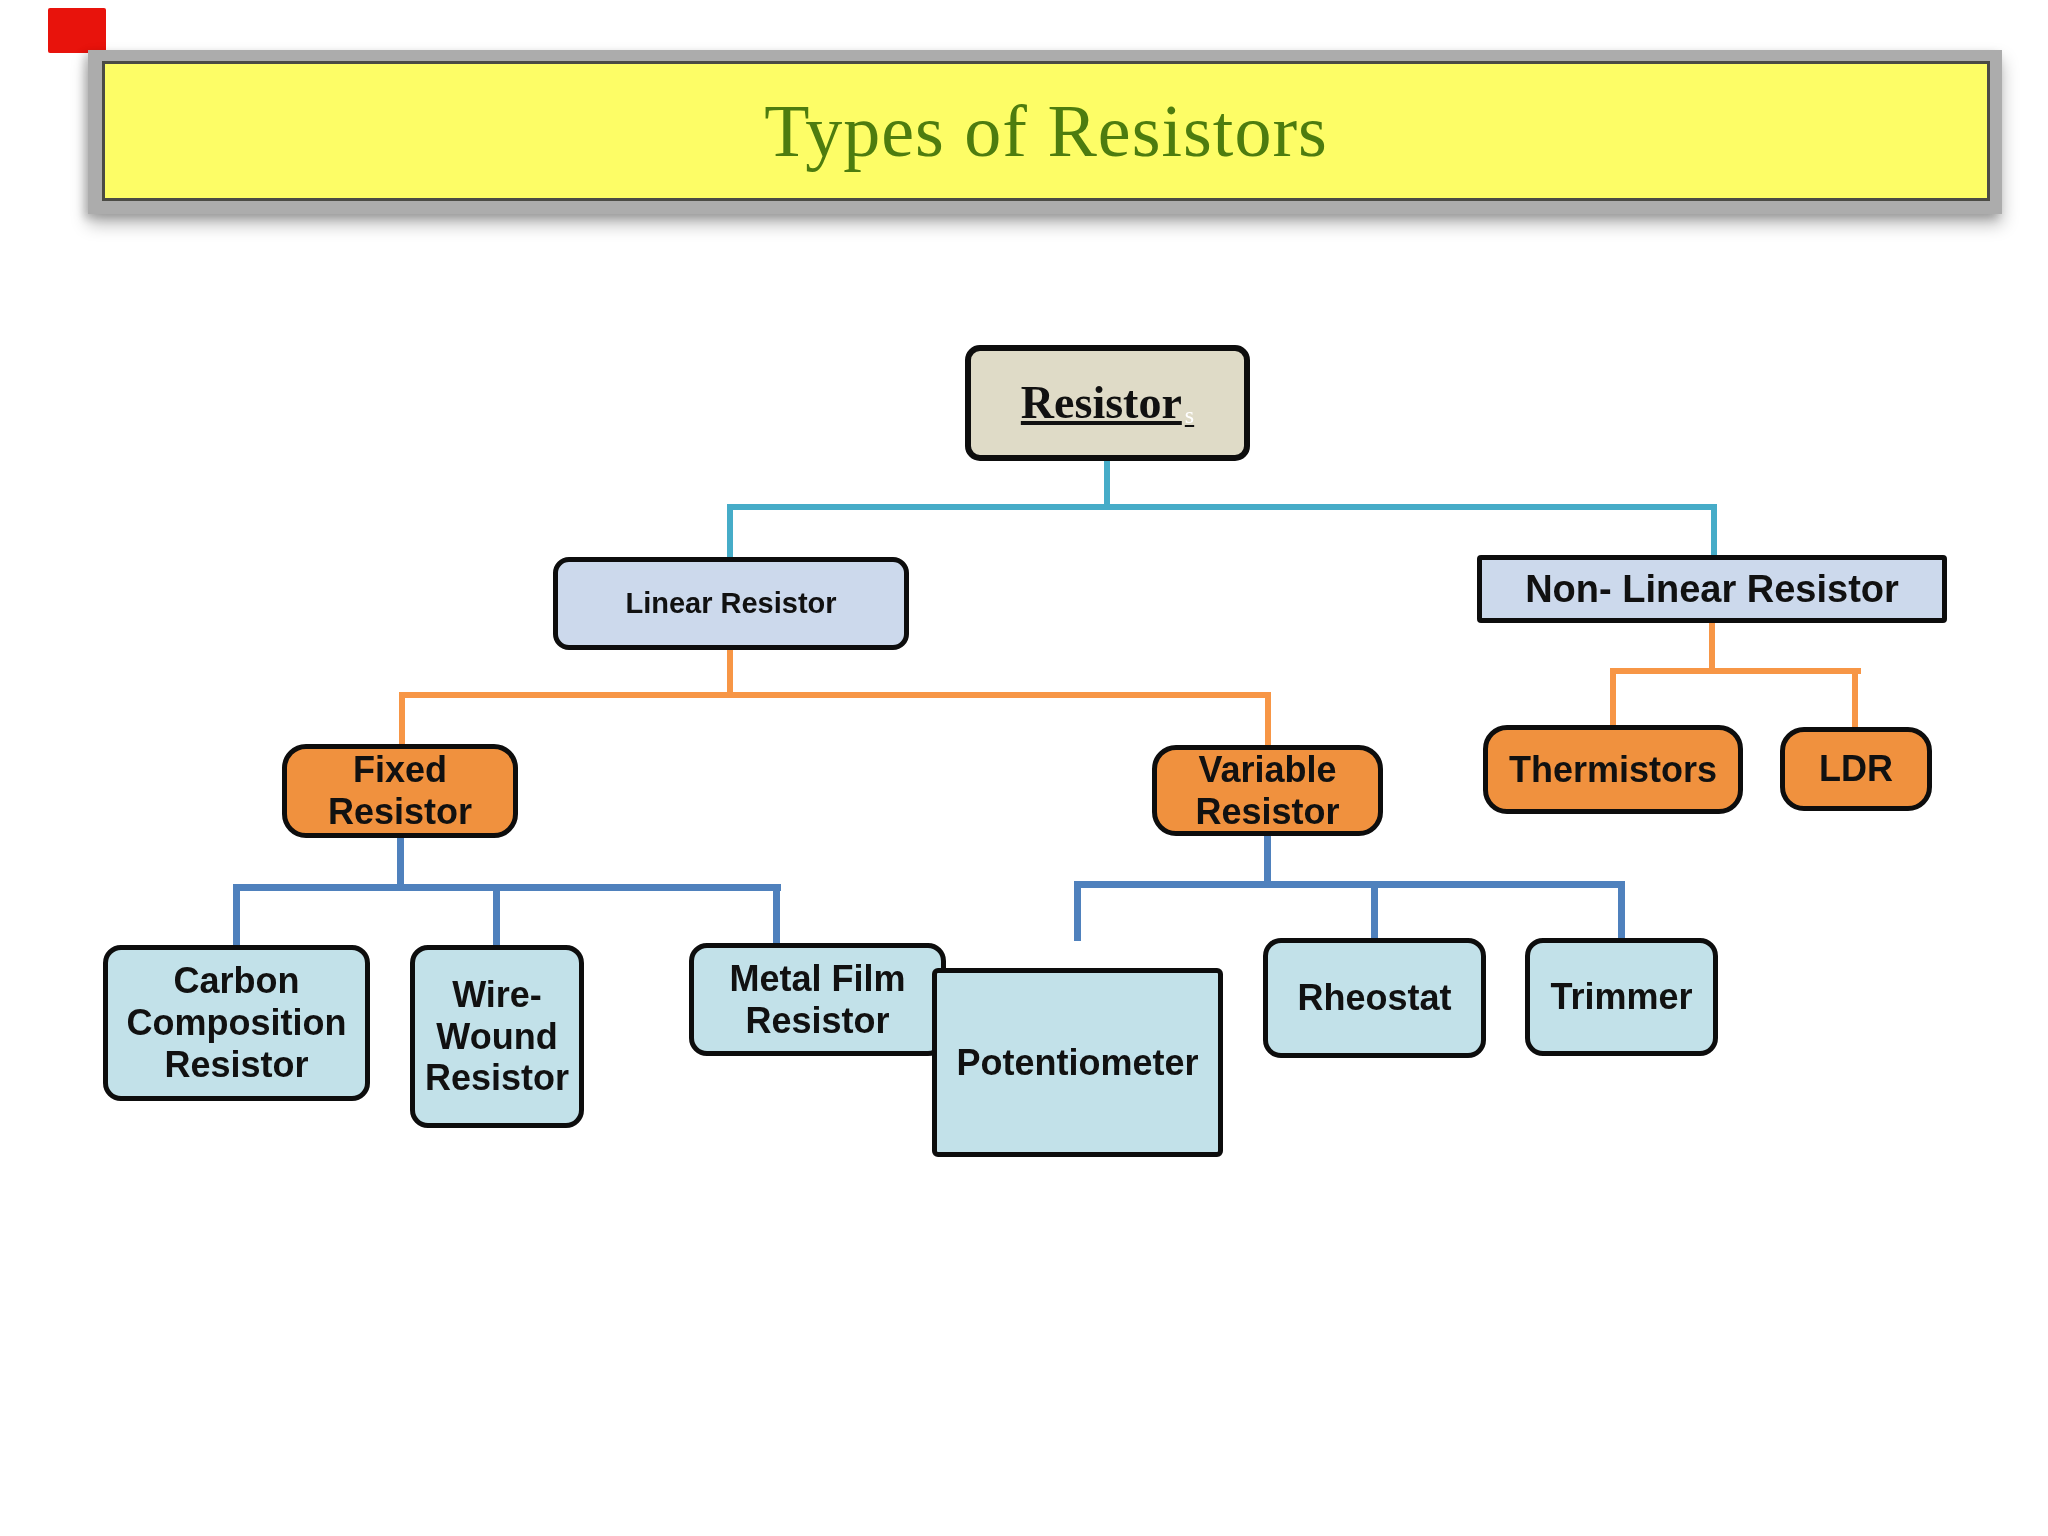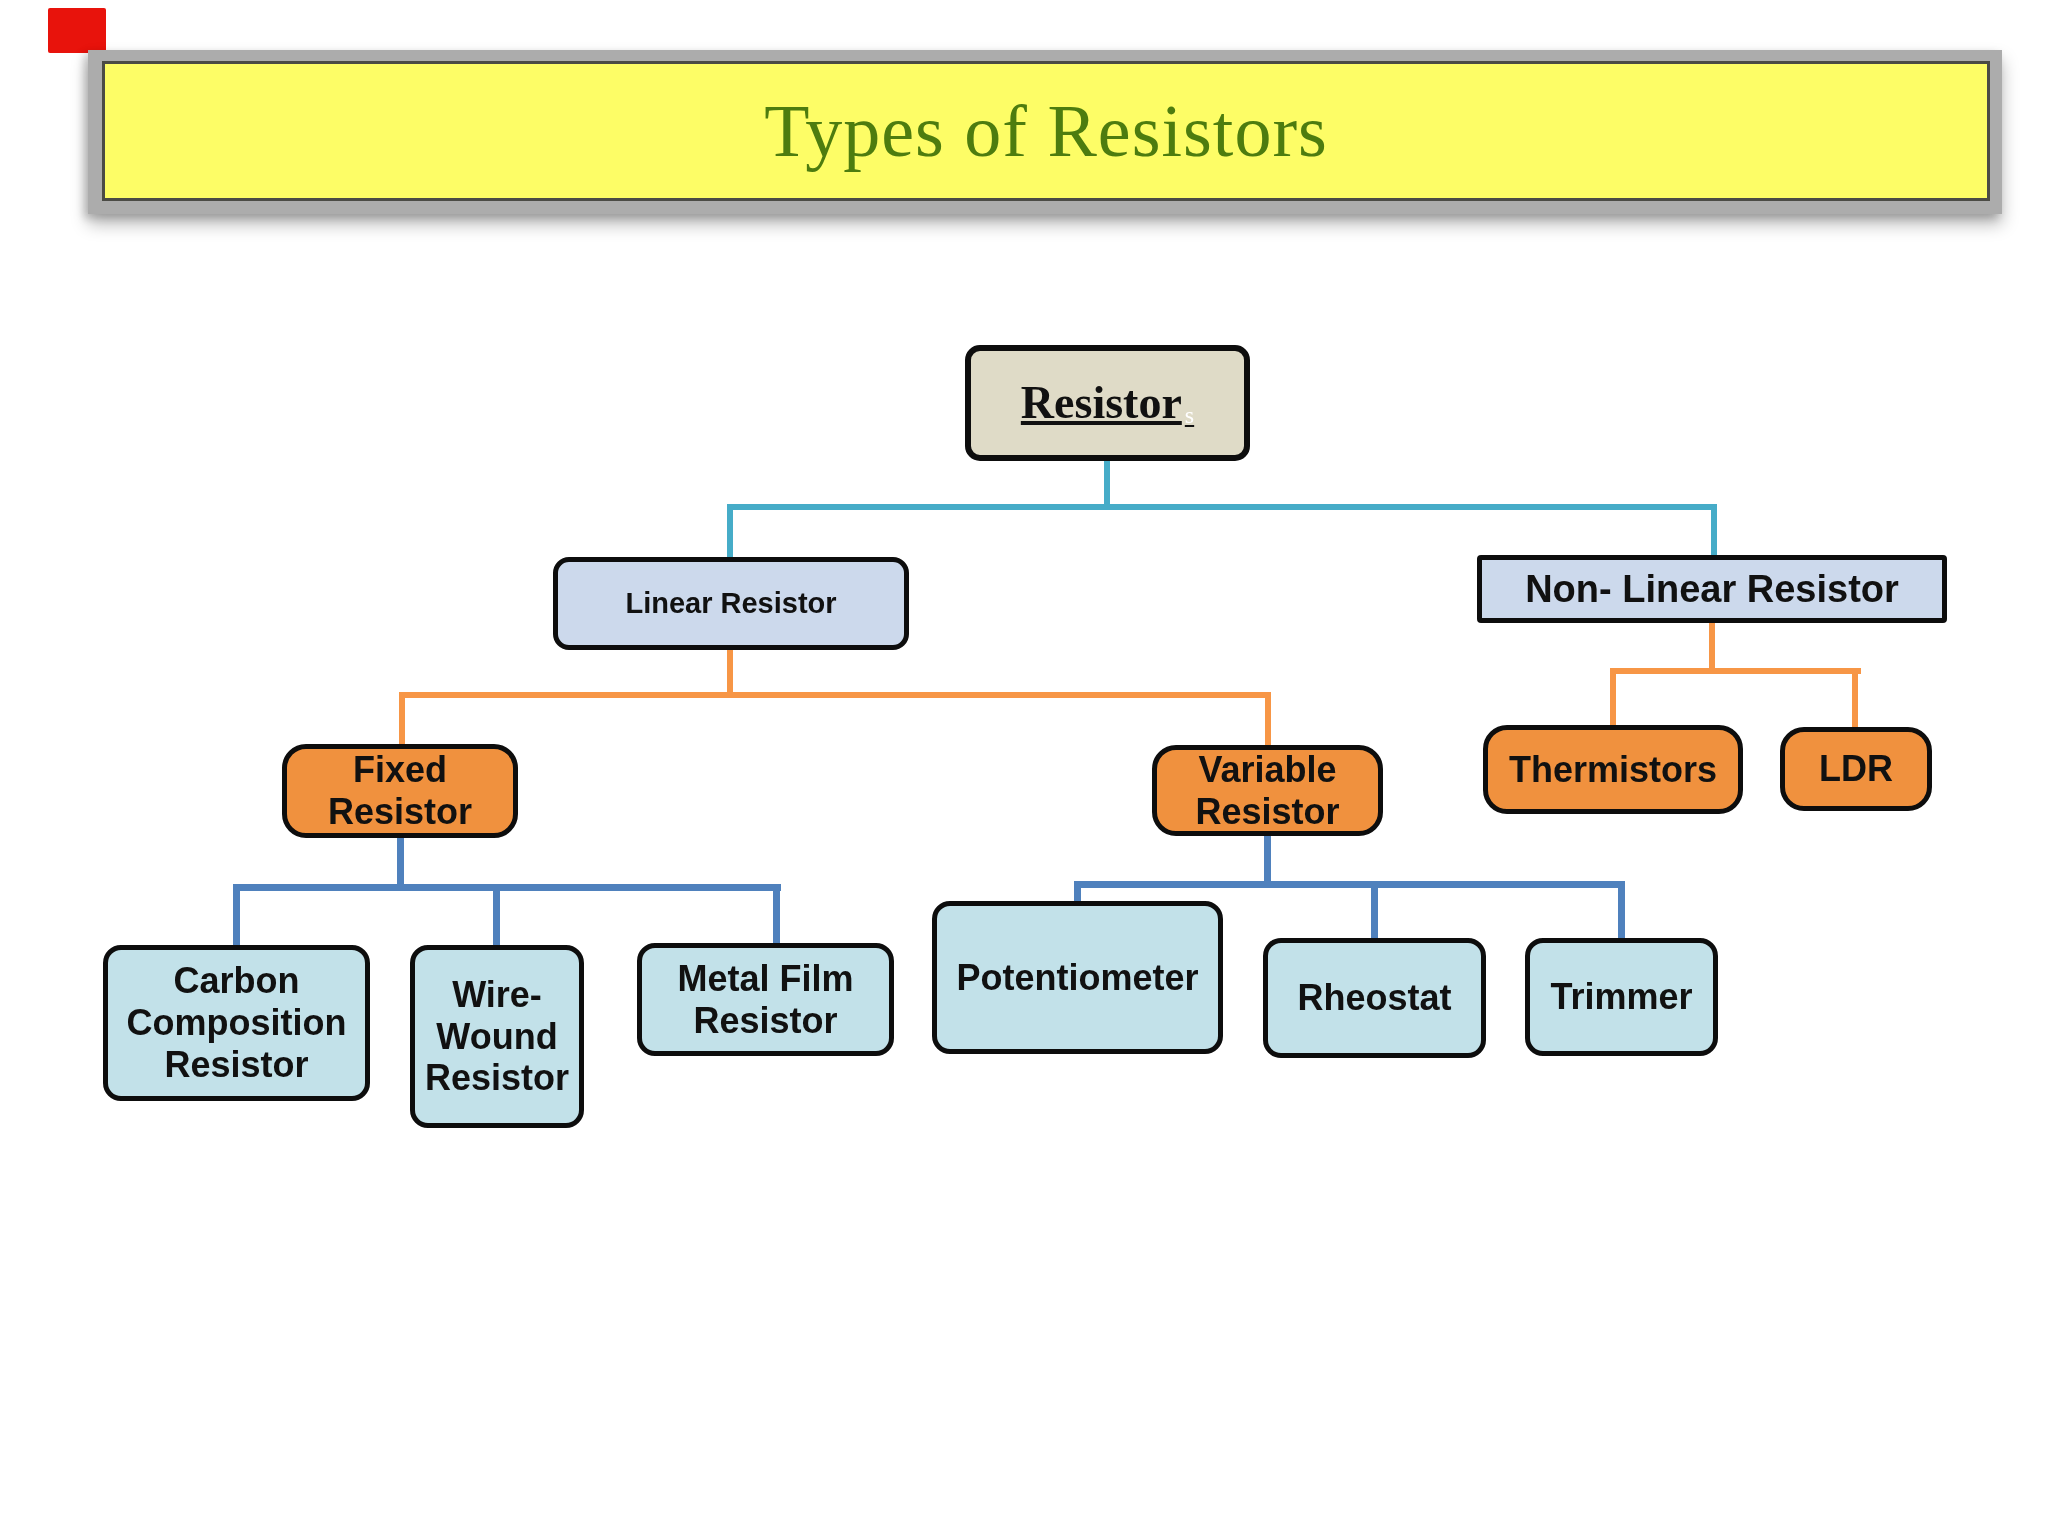--- a/index.html
+++ b/index.html
@@ -40,22 +40,22 @@
   .n-nonlinear{left:1477px;top:555px;width:470px;height:68px;background:var(--periwinkle-fill,#ccd9ec);
                font-size:38px;border-radius:4px;}
   .lvl2{background:var(--orange-fill,#f0913e);font-size:36px;border-radius:24px;}
   .n-fixed{left:282px;top:744px;width:236px;height:94px;}
   .n-variable{left:1152px;top:745px;width:231px;height:91px;}
   .n-thermistors{left:1483px;top:725px;width:260px;height:89px;}
   .n-ldr{left:1780px;top:727px;width:152px;height:84px;}
   .lvl3{background:var(--cyan-fill,#c2e1e9);font-size:36px;border-radius:18px;}
   .n-carbon{left:103px;top:945px;width:267px;height:156px;}
   .n-wirewound{left:410px;top:945px;width:174px;height:183px;}
-  .n-metalfilm{left:637px;top:943px;width:257px;height:113px;}
-  .n-potentiometer{left:932px;top:901px;width:291px;height:153px;}
+  .n-metalfilm{left:689px;top:943px;width:257px;height:113px;}
+  .n-potentiometer{left:932px;top:968px;width:291px;height:189px;border-radius:6px;}
   .n-rheostat{left:1263px;top:938px;width:223px;height:120px;}
   .n-trimmer{left:1525px;top:938px;width:193px;height:118px;}
 </style>
 </head>
 <body>
 
 <div class="slide">
 
   <div class="red-marker"></div>
 

